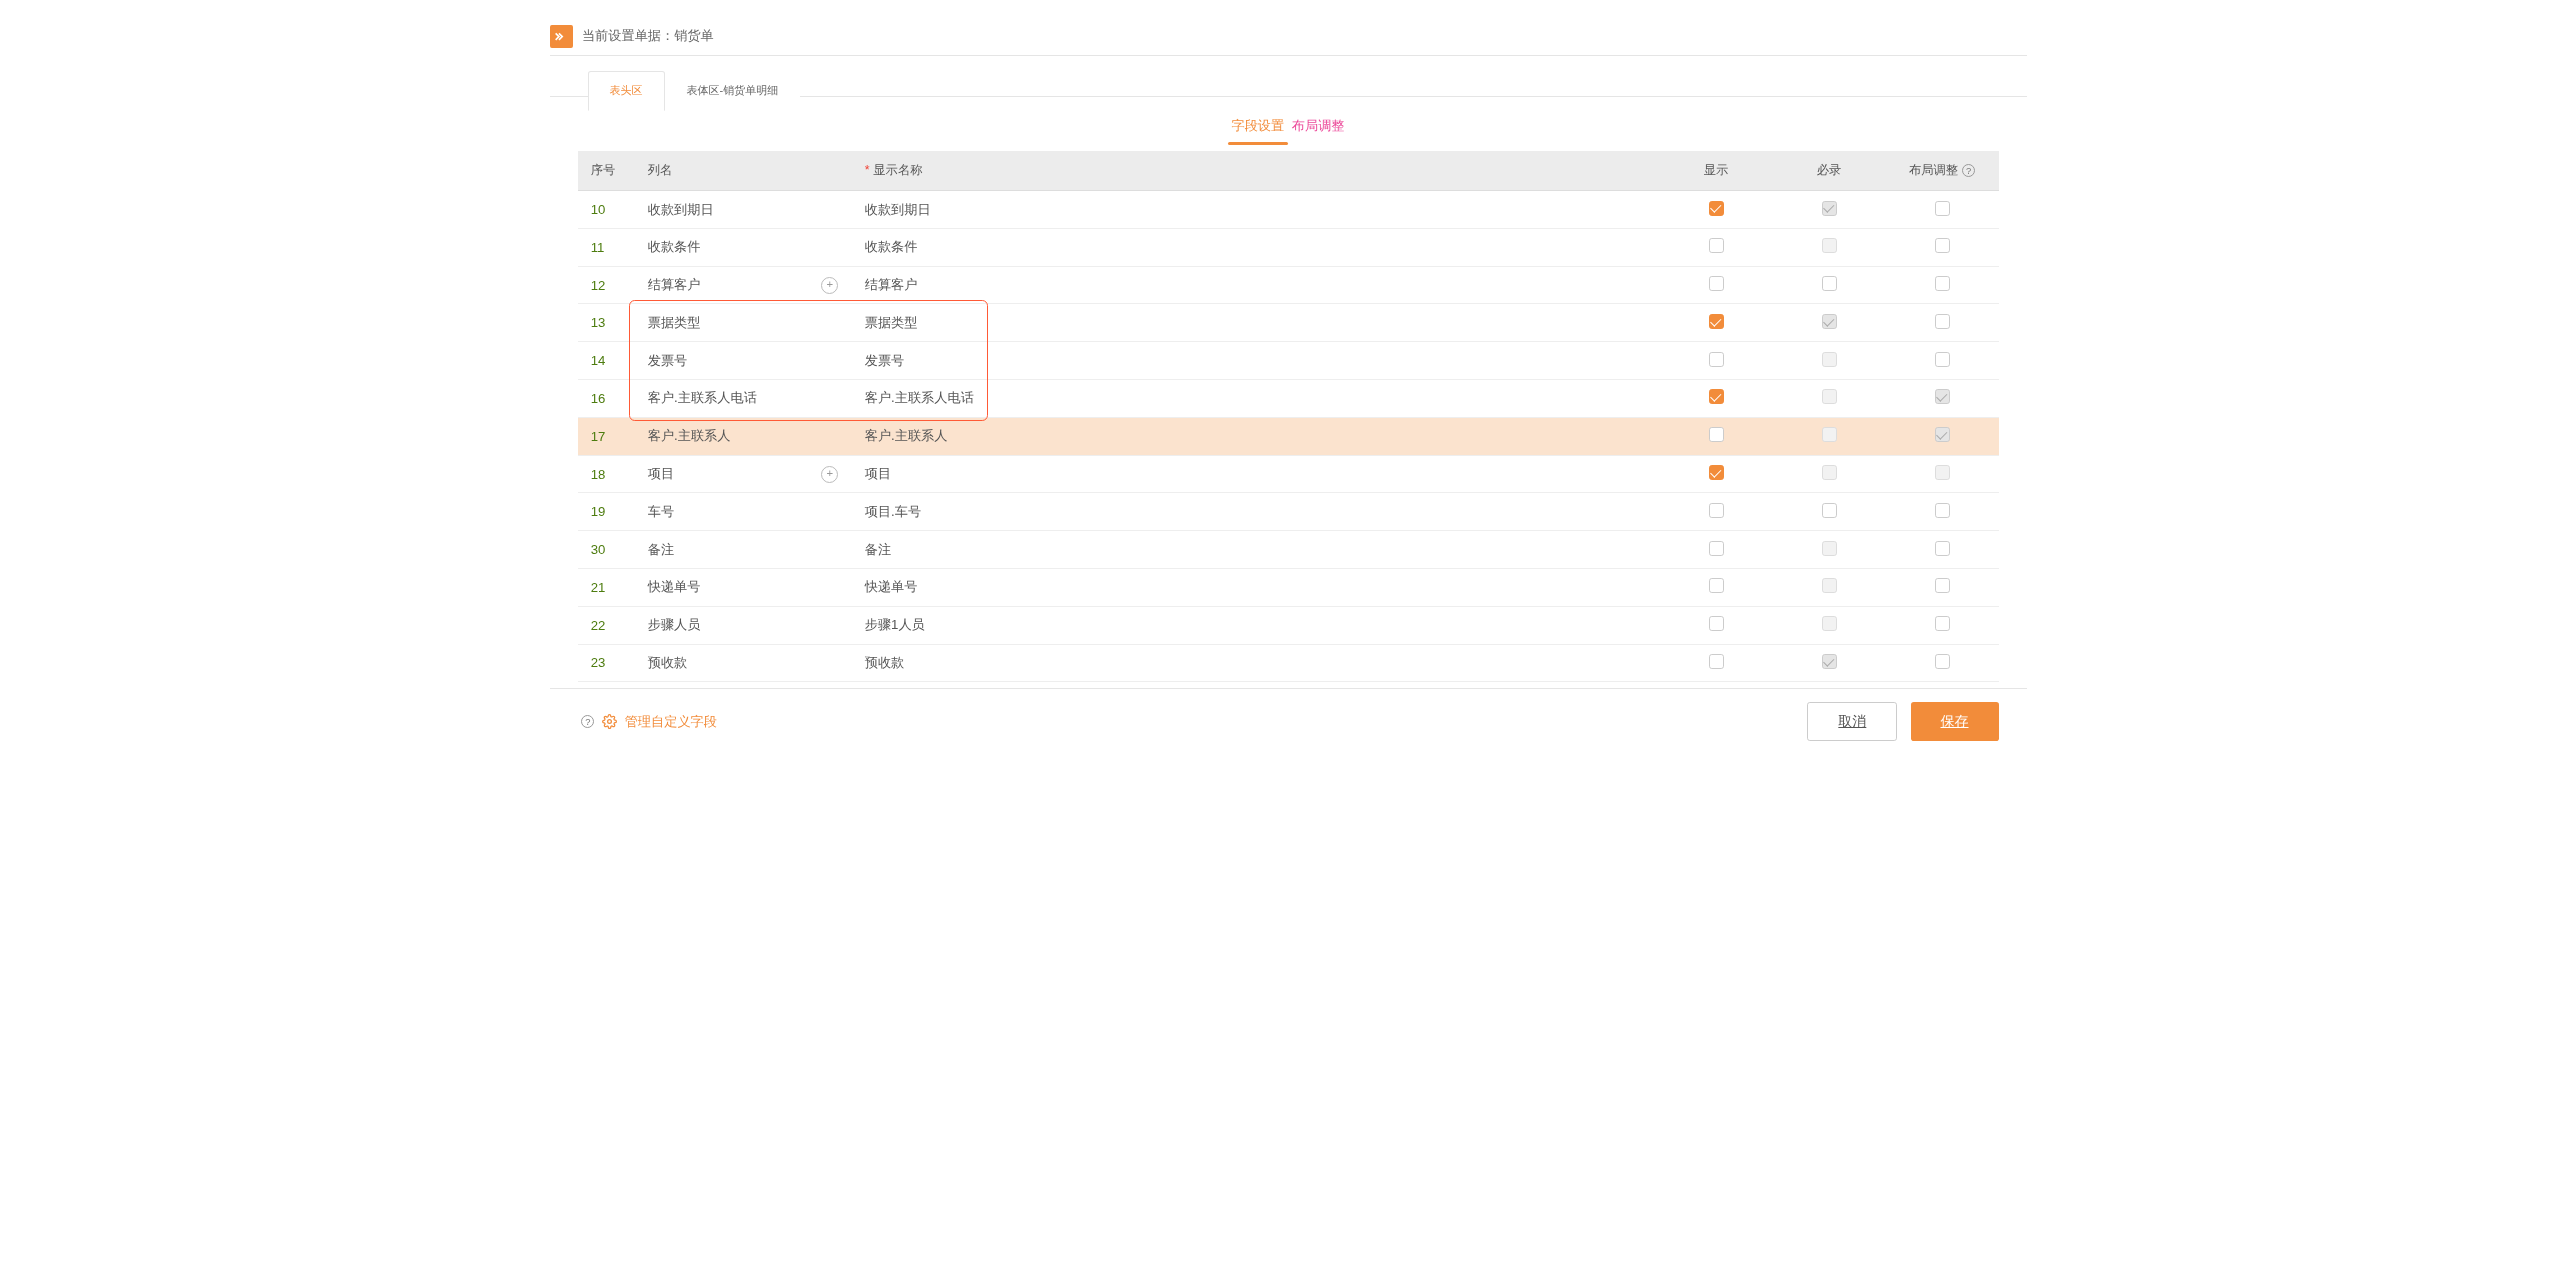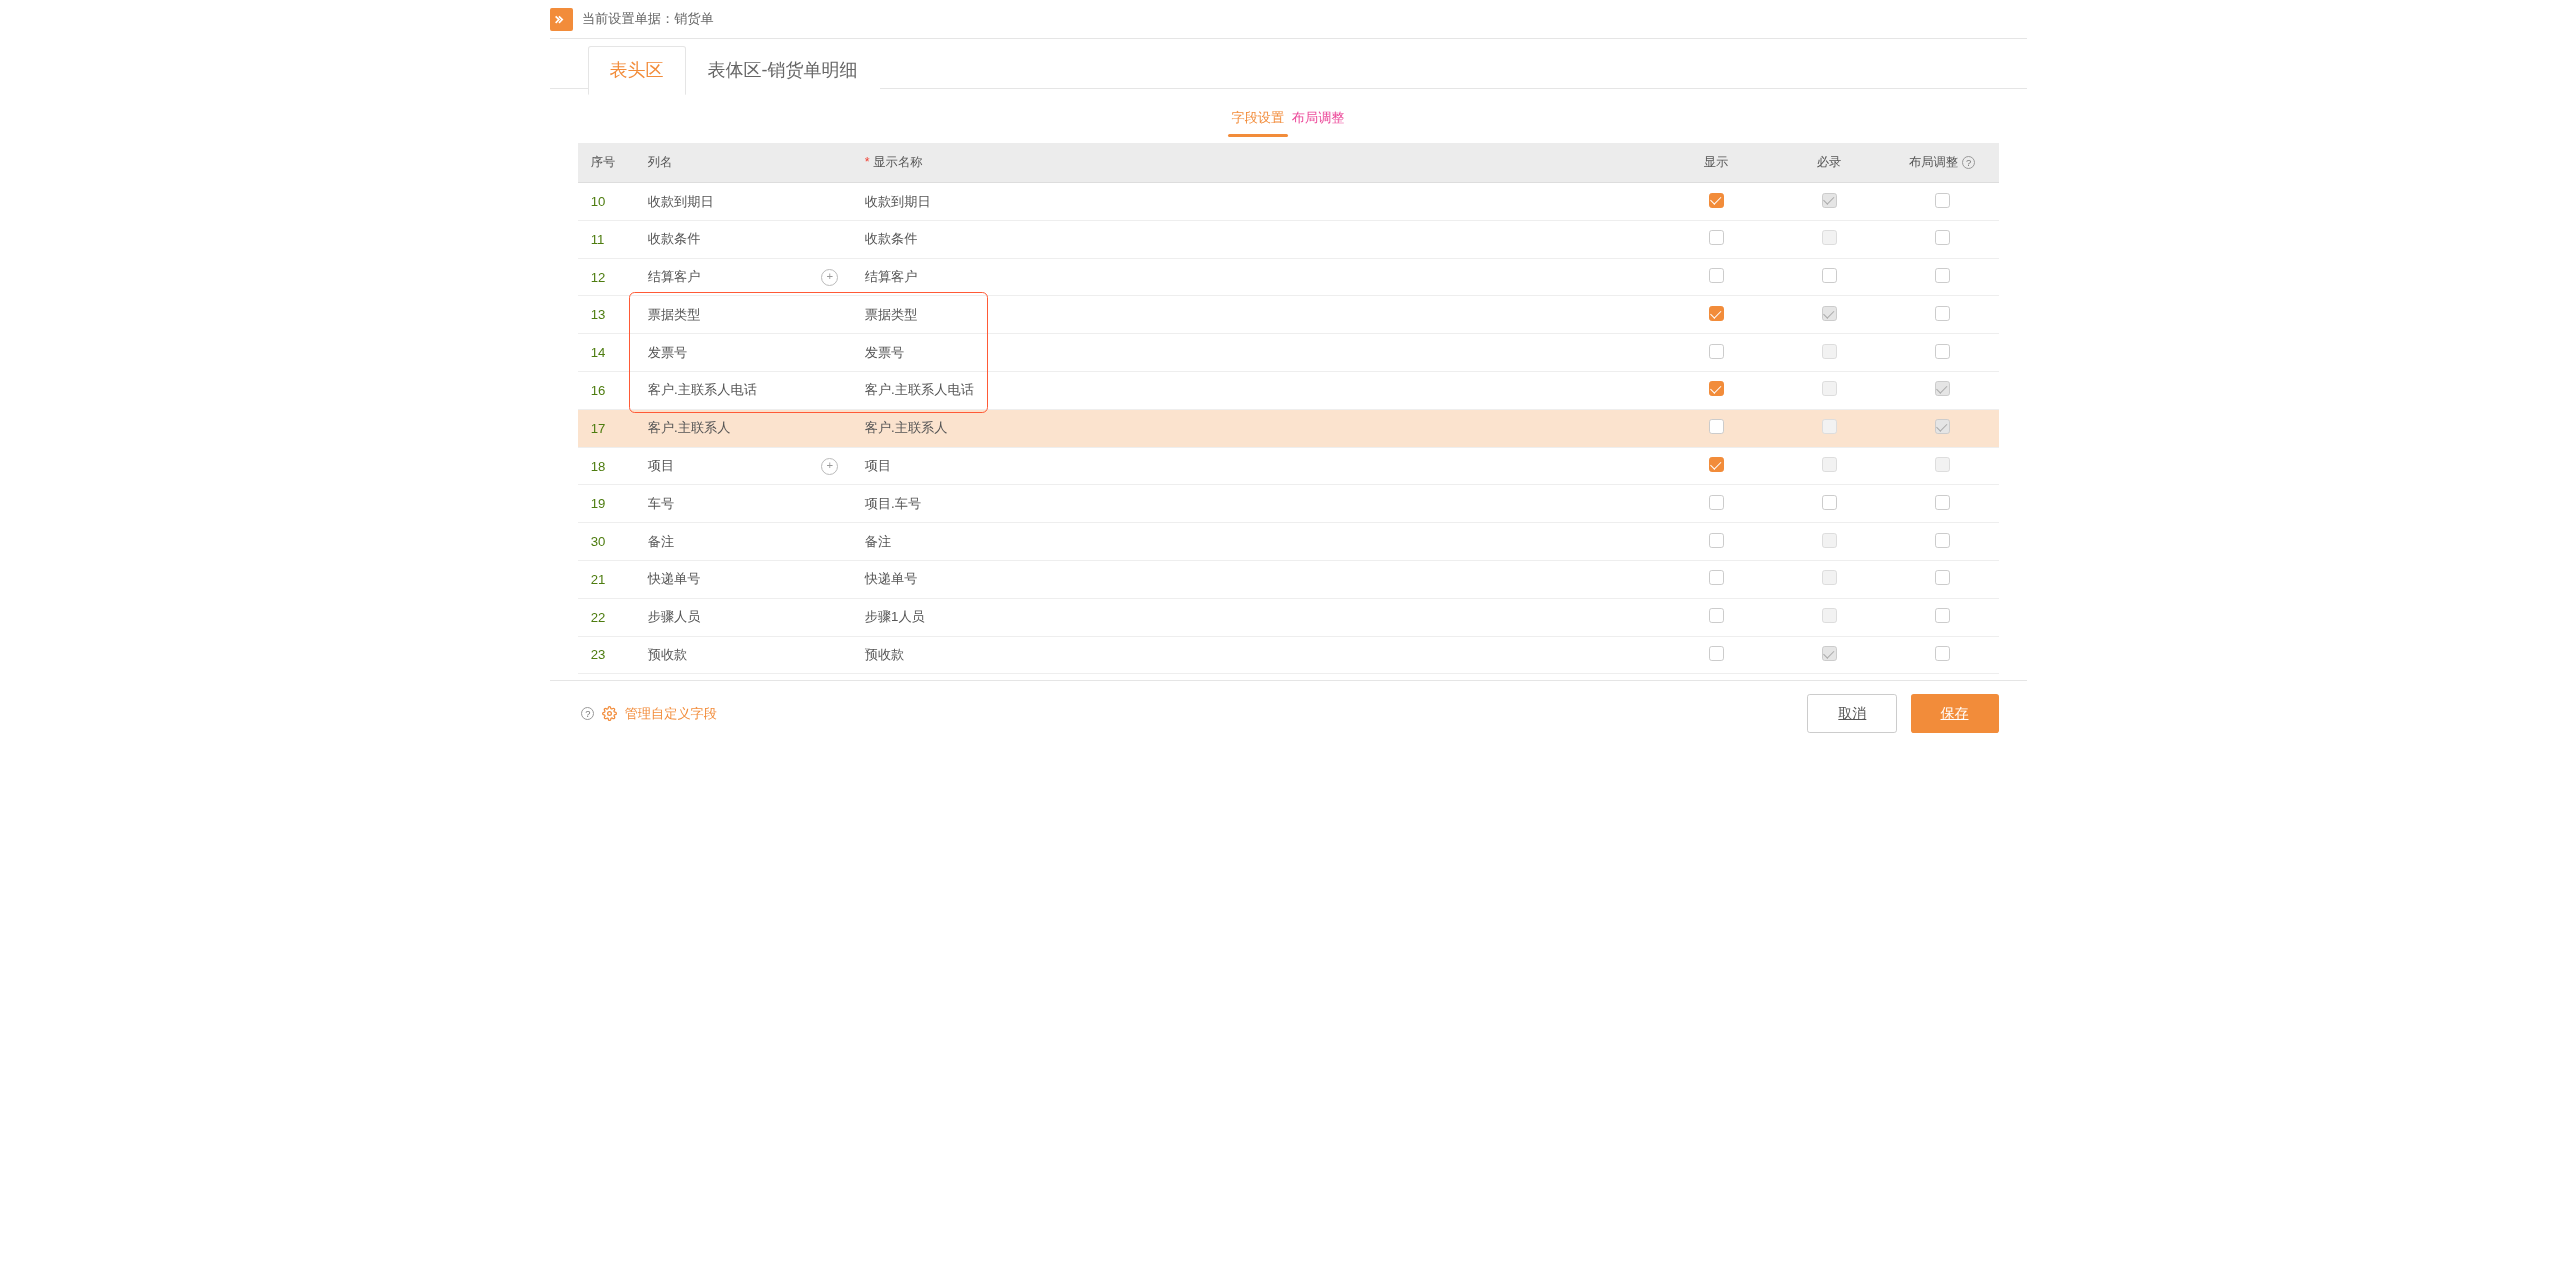--- a/index.html
+++ b/index.html
@@ -1,23 +1,23 @@
 <!DOCTYPE html>
 <html style="font-size:15px"><head>
   <meta charset="utf-8">
   <style>
     * { box-sizing: border-box; margin: 0; padding: 0; }
     body { font-family: -apple-system, "PingFang SC", "Microsoft YaHei", sans-serif; font-size: 13.2px; color: #333; background: #fff; }
-    .page { width: 1477px; margin: 0 auto; padding: 0; }
+    .page { width: 1477px; margin: 17px auto; padding: 0; }
     .topbar { display: flex; align-items: center; padding: 7.6px 0 7.6px 0; border-bottom: 0.9px solid #e5e5e5; }
     .expand-btn { width: 23px; height: 23px; background: #f28c3a; display: flex; align-items: center; justify-content: center; color: #fff; border-radius: 1.9px; margin-right: 9.4px; cursor: pointer; }
     .expand-btn svg { width: 13.2px; height: 13.2px; }
     .topbar-text { color: #666; font-size: 13.2px; }
     .tabs-row { padding-left: 38px; margin-top: 0; border-bottom: 0.9px solid #e5e5e5; display: flex; }
-    .tab { padding: 11.3px 21px; font-size: 18px; color: #666; cursor: pointer; border: 0.9px solid transparent; position: relative; top: 7px; background: #fff; text-align: right; }
+    .tab { padding: 11.3px 21px; font-size: 11px; color: #666; cursor: pointer; border: 0.9px solid transparent; position: relative; top: 15px; background: #fff; text-align: right; }
     .tab.active { color: #f28c3a; border: 0.9px solid #e5e5e5; border-bottom: 0.9px solid #fff; border-radius: 2.8px 2.8px 0 0; }
     .subtabs-row { display: flex; justify-content: center; padding: 15px 0 0 0; }
     .subtab { padding: 5.7px 3.8px 9.4px 3.8px; font-size: 13.2px; color: #ec4899; cursor: pointer; position: relative; }
     .subtab.active { color: #f28c3a; }
     .subtab.active::after { content: ""; position: absolute; left: 0; right: 0; bottom: 0; height: 2.8px; background: #f28c3a; border-radius: 1.9px; }
     .table-wrap { padding: 5.7px 28px 0 28px; }
     table { width: 100%; border-collapse: collapse; }
     thead th { background: #ececec; color: #555; font-weight: 500; text-align: left; padding: 11.3px 13.2px; font-size: 12.3px; border-bottom: 0.9px solid #ddd; }
     thead th.center { text-align: center; }
     tbody td { padding: 9.4px 13.2px; border-bottom: 0.9px solid #eee; font-size: 13.2px; color: #555; vertical-align: middle; }

